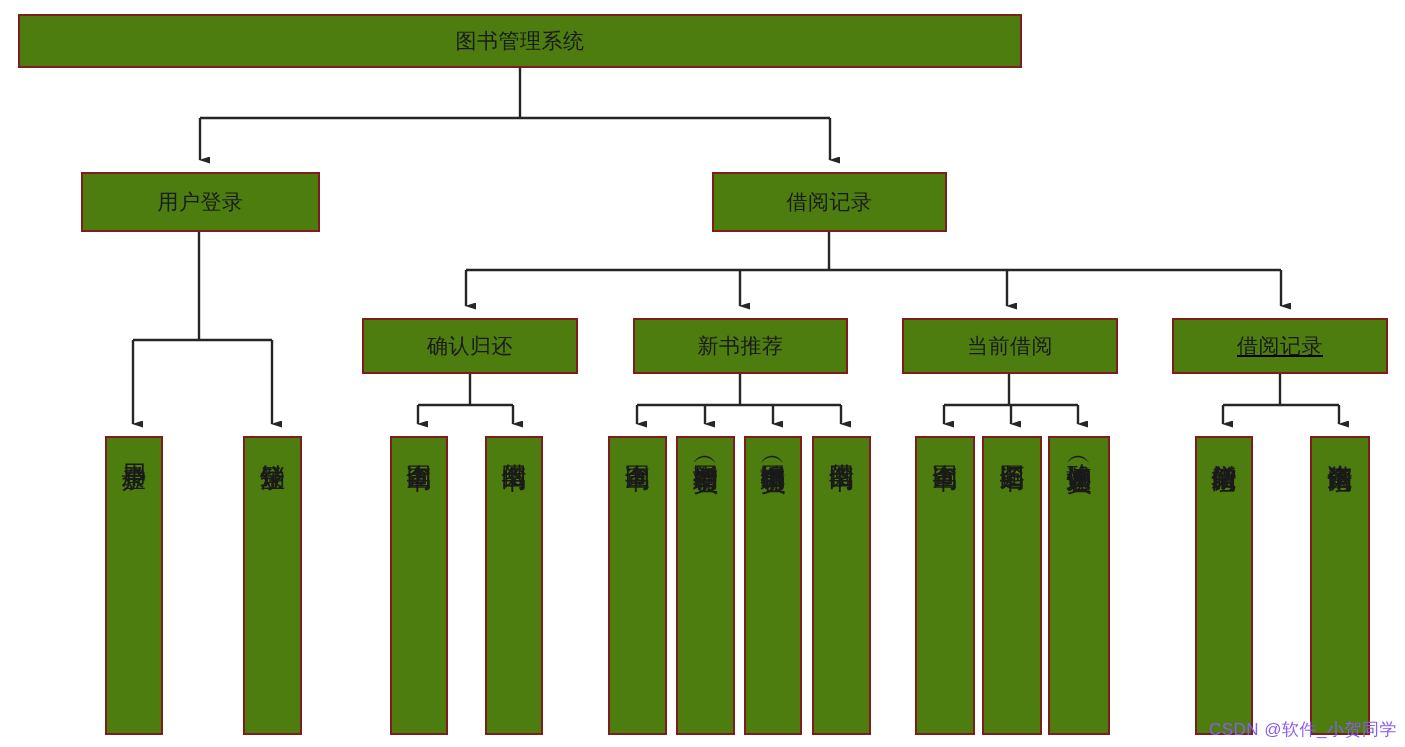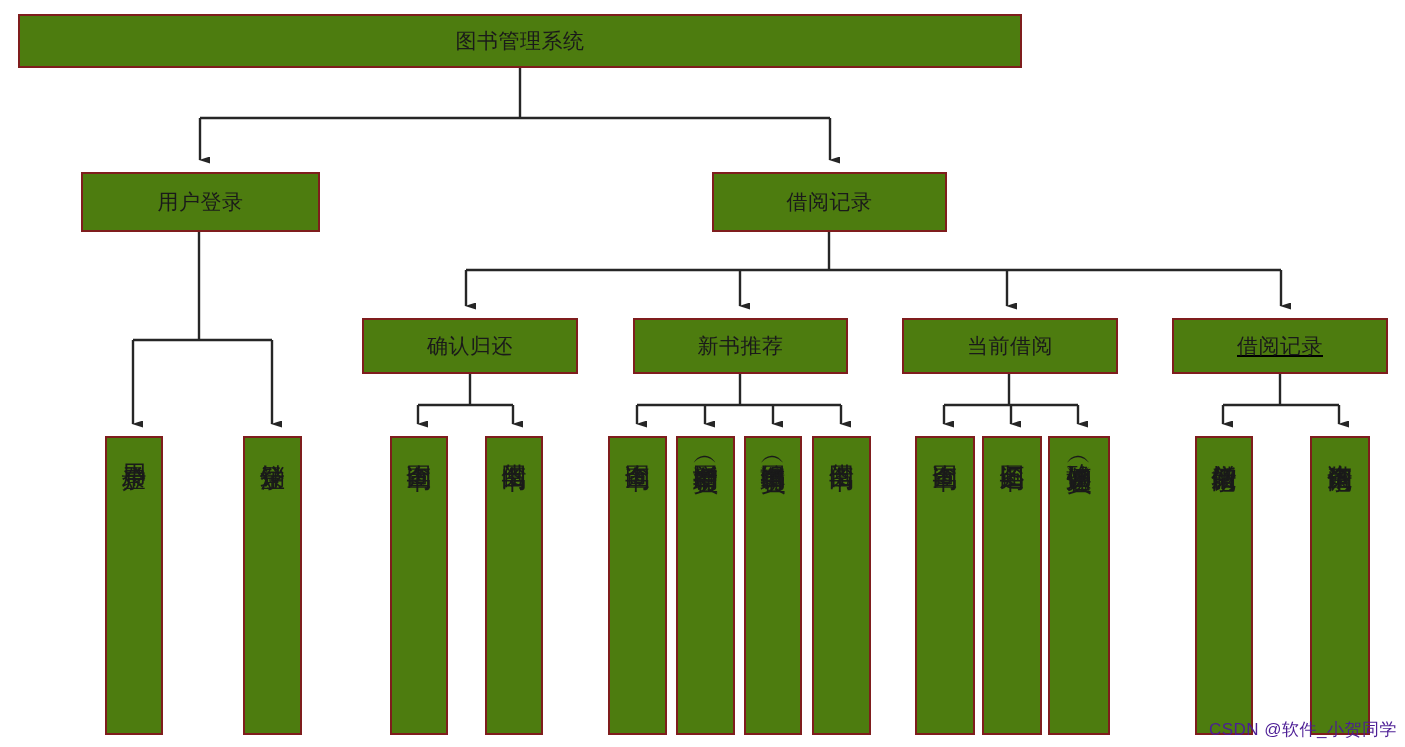--- a/index.html
+++ b/index.html
@@ -64,21 +64,21 @@
     top: 0;
     left: 0;
     width: 1405px;
     height: 747px;
     pointer-events: none;
   }
   .watermark {
     position: absolute;
     right: 8px;
     bottom: 6px;
-    color: #4c1d95;
+    color: #8b5cf6;
     font-size: 17px;
     font-family: "Liberation Sans", "DejaVu Sans", sans-serif;
     white-space: nowrap;
     letter-spacing: 0.5px;
   }
 </style>
 </head>
 <body>
 
 <div id="diagram-root">

